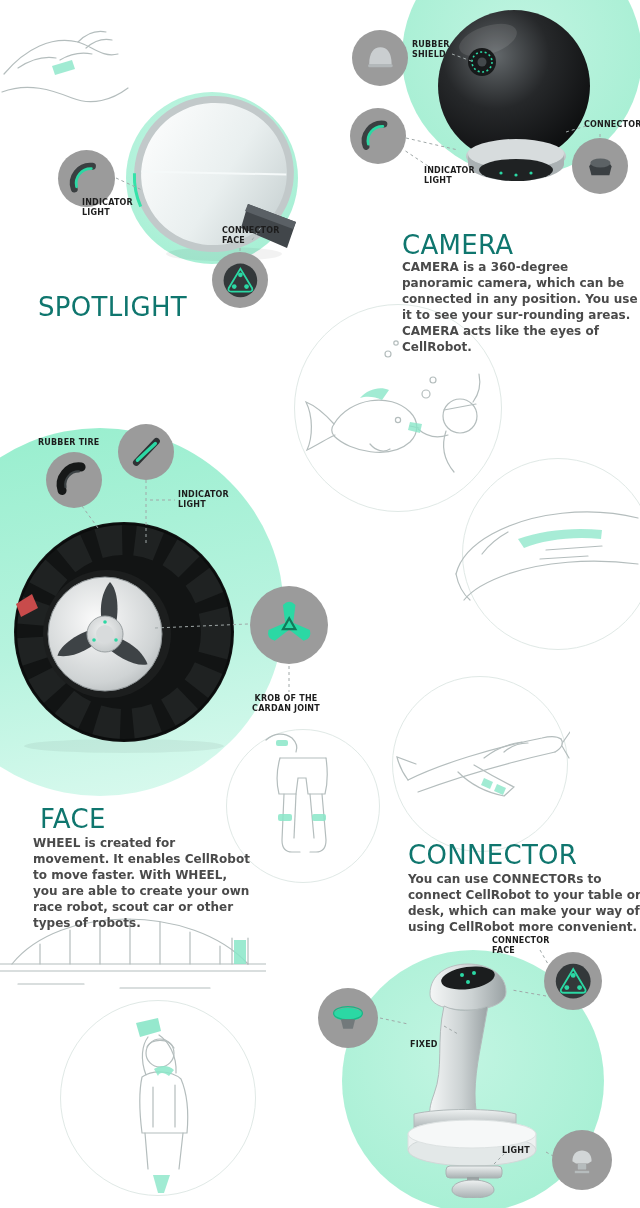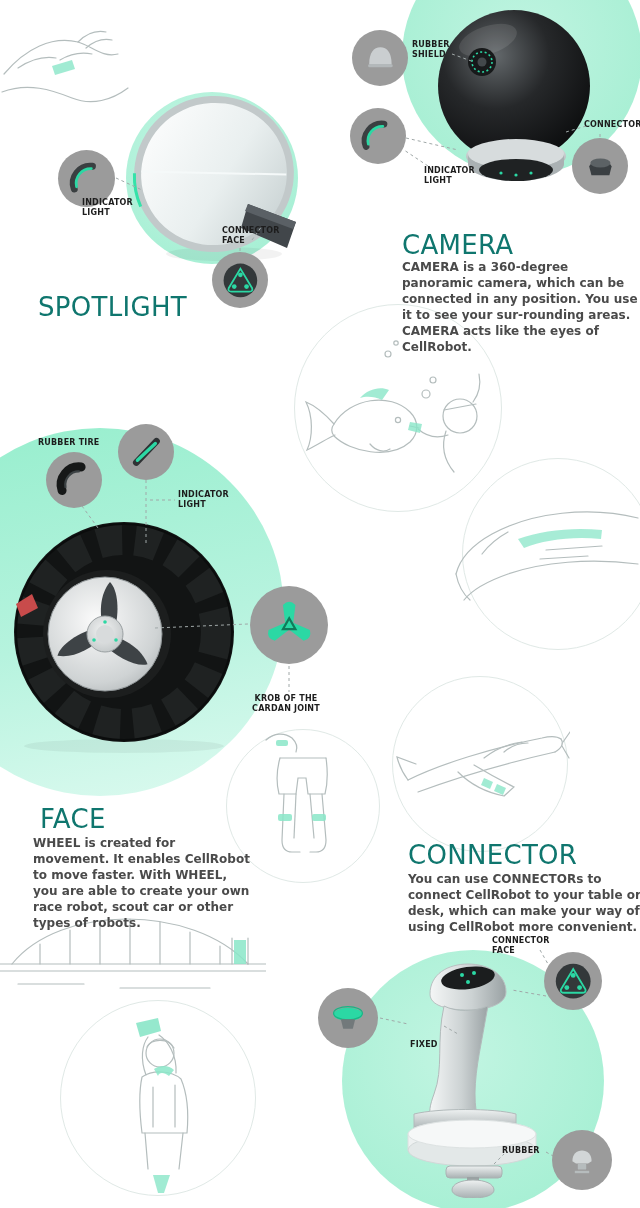--- a/index.html
+++ b/index.html
@@ -361,21 +361,21 @@
 
   <div class="clabel" style="left:82px; top:198px; width:52px;">INDICATOR LIGHT</div>
   <div class="clabel" style="left:222px; top:226px; width:56px;">CONNECTOR FACE</div>
 
   <div class="clabel" style="left:38px; top:438px; width:66px;">RUBBER TIRE</div>
   <div class="clabel" style="left:178px; top:490px; width:56px;">INDICATOR LIGHT</div>
   <div class="clabel" style="left:244px; top:694px; width:84px; text-align:center;">KROB OF THE CARDAN JOINT</div>
 
   <div class="clabel" style="left:492px; top:936px; width:58px;">CONNECTOR FACE</div>
   <div class="clabel" style="left:410px; top:1018px; width:40px;margin-top:22px;">FIXED</div>
-  <div class="clabel" style="left:502px; top:1146px; width:46px;">RUBBER</div>
+  <div class="clabel" style="left:502px; top:1146px; width:46px;">LIGHT</div>
 
   <div class="title" style="left:38px; top:292px;">SPOTLIGHT</div>
 
   <div class="title" style="left:402px; top:230px;">CAMERA</div>
   <div class="body-text" style="left:402px; top:260px; width:240px;">CAMERA is a 360-degree panoramic camera, which can be connected in any position. You use it to see your sur-rounding areas. CAMERA acts like the eyes of CellRobot.</div>
 
   <div class="title" style="left:40px; top:804px;">FACE</div>
   <div class="body-text" style="left:33px; top:836px; width:218px;">WHEEL is created for movement. It enables CellRobot to move faster. With WHEEL, you are able to create your own race robot, scout car or other types of robots.</div>
 
   <div class="title" style="left:408px; top:840px;">CONNECTOR</div>

